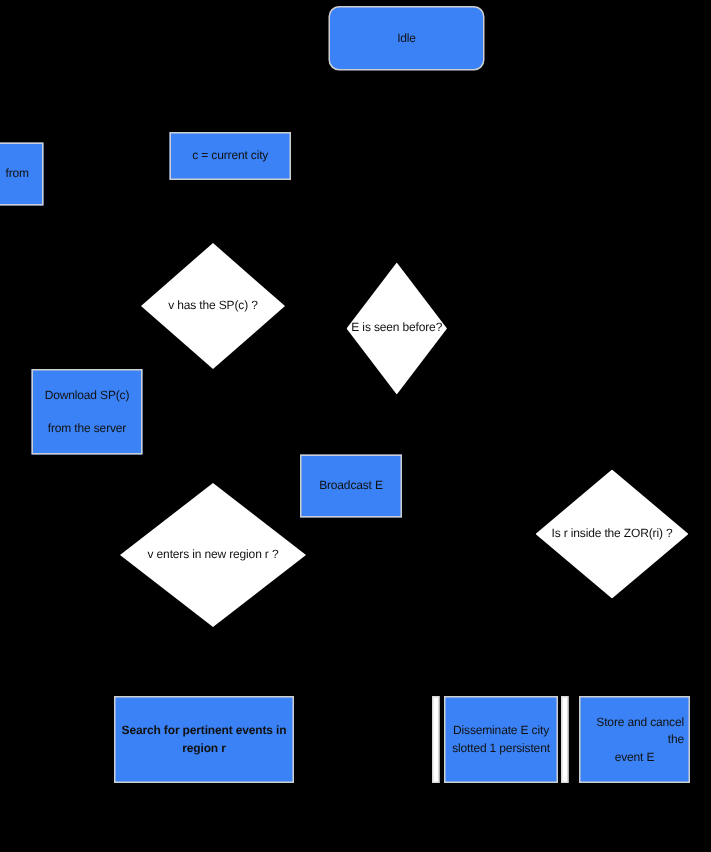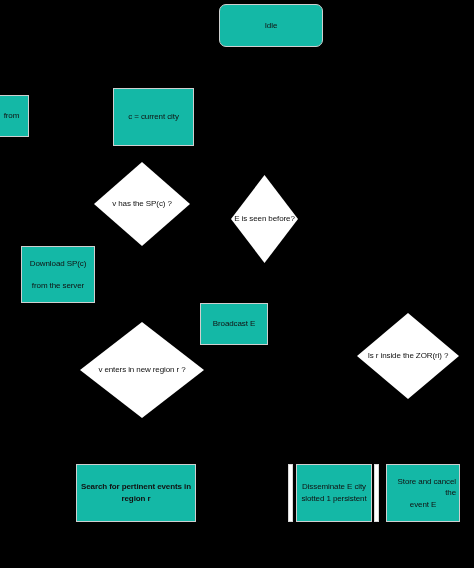--- a/index.html
+++ b/index.html
@@ -12,21 +12,21 @@
     position: relative;
     width: 474px;
     height: 568px;
     background: #000000;
     overflow: hidden;
     font-family: "Liberation Sans", sans-serif;
   }
   .node {
     position: absolute;
     box-sizing: border-box;
-    background: #14b8a6;
+    background: #3b82f6;
     color: #111111;
     display: flex;
     align-items: center;
     justify-content: center;
     text-align: center;
     line-height: 1.45;
     font-size: 8px;
     letter-spacing: -0.1px;
     overflow: hidden;
   }
@@ -82,21 +82,21 @@
 <div id="canvas">
 
   <div class="node rounded" style="left:219px; top:4px; width:104px; height:43px;">
     <span class="label">Idle</span>
   </div>
 
   <div class="node rect" style="left:-6px; top:95px; width:35px; height:42px;">
     <span class="label">from</span>
   </div>
 
-  <div class="node rect" style="left:113px; top:88px; width:81px; height:58px;">
+  <div class="node rect" style="left:113px; top:88px; width:81px; height:32px;">
     <span class="label">c = current city</span>
   </div>
 
 
   <div class="diamond" style="left:94px; top:162px; width:96px; height:84px;text-decoration:underline;">
     <div class="face"></div>
     <div class="dlabel">v has the SP(c) ?</div>
   </div>
 
   <div class="diamond" style="left:231px; top:175px; width:67px; height:88px;">

